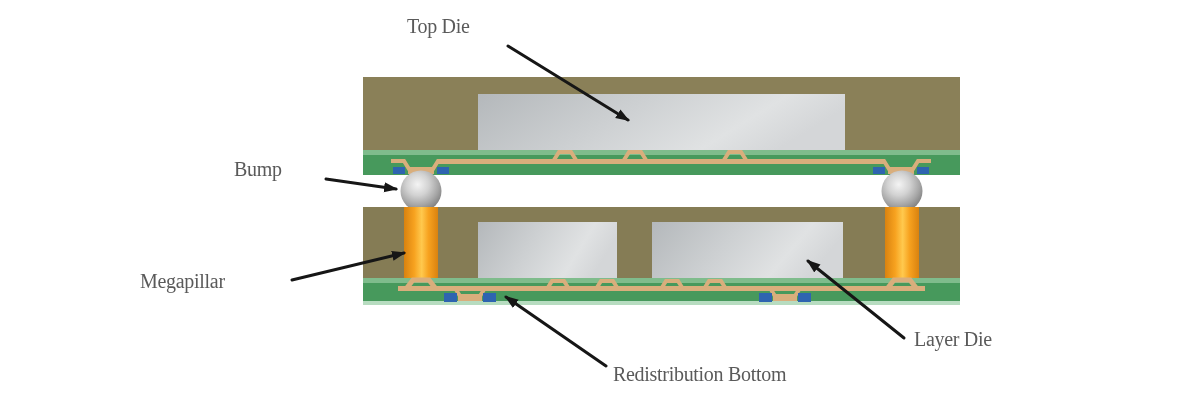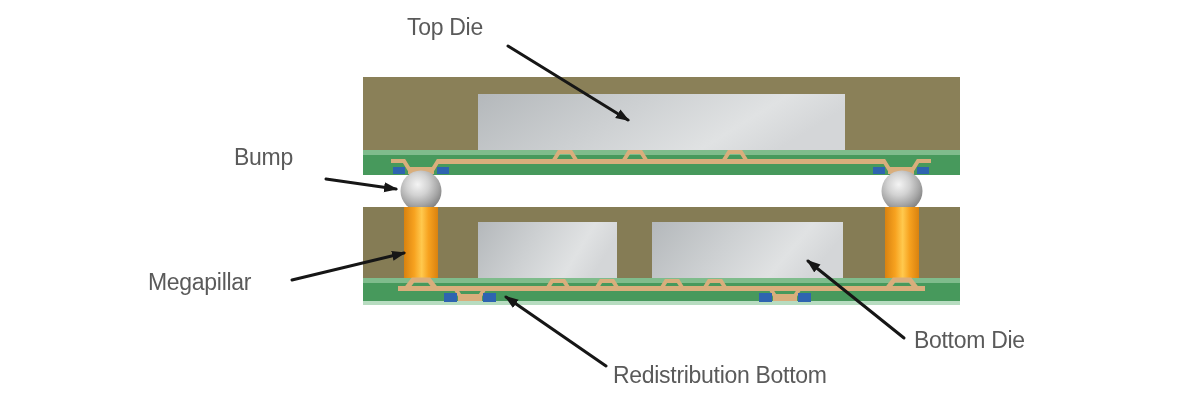--- a/index.html
+++ b/index.html
@@ -6,25 +6,26 @@
   .canvas{
     position:relative;
     width:1200px;height:412px;
     background:var(--background,#ffffff);
     font-family:"Liberation Sans", sans-serif;
     overflow:hidden;
   }
   .canvas svg{position:absolute;left:0;top:0;}
   .lbl{
     position:absolute;
-    font-size:23px;
+    font-size:20px;
     letter-spacing:-0.3px;
     color:var(--label-text,#5a5a5a);
     white-space:nowrap;
     line-height:1.1;
+    font-family:Liberation Serif, serif;
   }
   
   .mold{fill:var(--mold,#8a8058);}
   .mold2{fill:var(--mold-bottom,#857c55);}
   .rdl{fill:var(--rdl-green,#47995c);}
   .rdl-light{fill:var(--rdl-green-light,#7fbc8c);}
   .rdl-pale{fill:var(--rdl-green-pale,#b7dcc0);}
   .copper{fill:var(--copper,#d9ae7c);}
   .copper-line{stroke:var(--copper,#d9ae7c);fill:none;}
   .pad{fill:var(--pad-blue,#2e64b0);}
@@ -135,17 +136,17 @@
     </g>
 
     <line class="arrow" x1="508" y1="46" x2="628" y2="120" marker-end="url(#ah)"></line>
     <line class="arrow" x1="326" y1="179" x2="396" y2="189" marker-end="url(#ah)"></line>
     <line class="arrow" x1="292" y1="280" x2="404" y2="253" marker-end="url(#ah)"></line>
     <line class="arrow" x1="606" y1="366" x2="506" y2="297" marker-end="url(#ah)"></line>
     <line class="arrow" x1="904" y1="338" x2="808" y2="261" marker-end="url(#ah)"></line>
   </svg>
 
   <div class="lbl" style="left:407px;top:15px">Top Die</div>
-  <div class="lbl" style="left:234px;top:145px">Bump</div>
-  <div class="lbl" style="left:148px;top:270px">Megapillar</div>
+  <div class="lbl" style="left:234px;top:158px">Bump</div>
+  <div class="lbl" style="left:140px;top:270px">Megapillar</div>
   <div class="lbl" style="left:613px;top:363px">Redistribution Bottom</div>
-  <div class="lbl" style="left:914px;top:328px">Bottom Die</div>
+  <div class="lbl" style="left:914px;top:328px">Layer Die</div>
 </div>
 
 </body></html>

